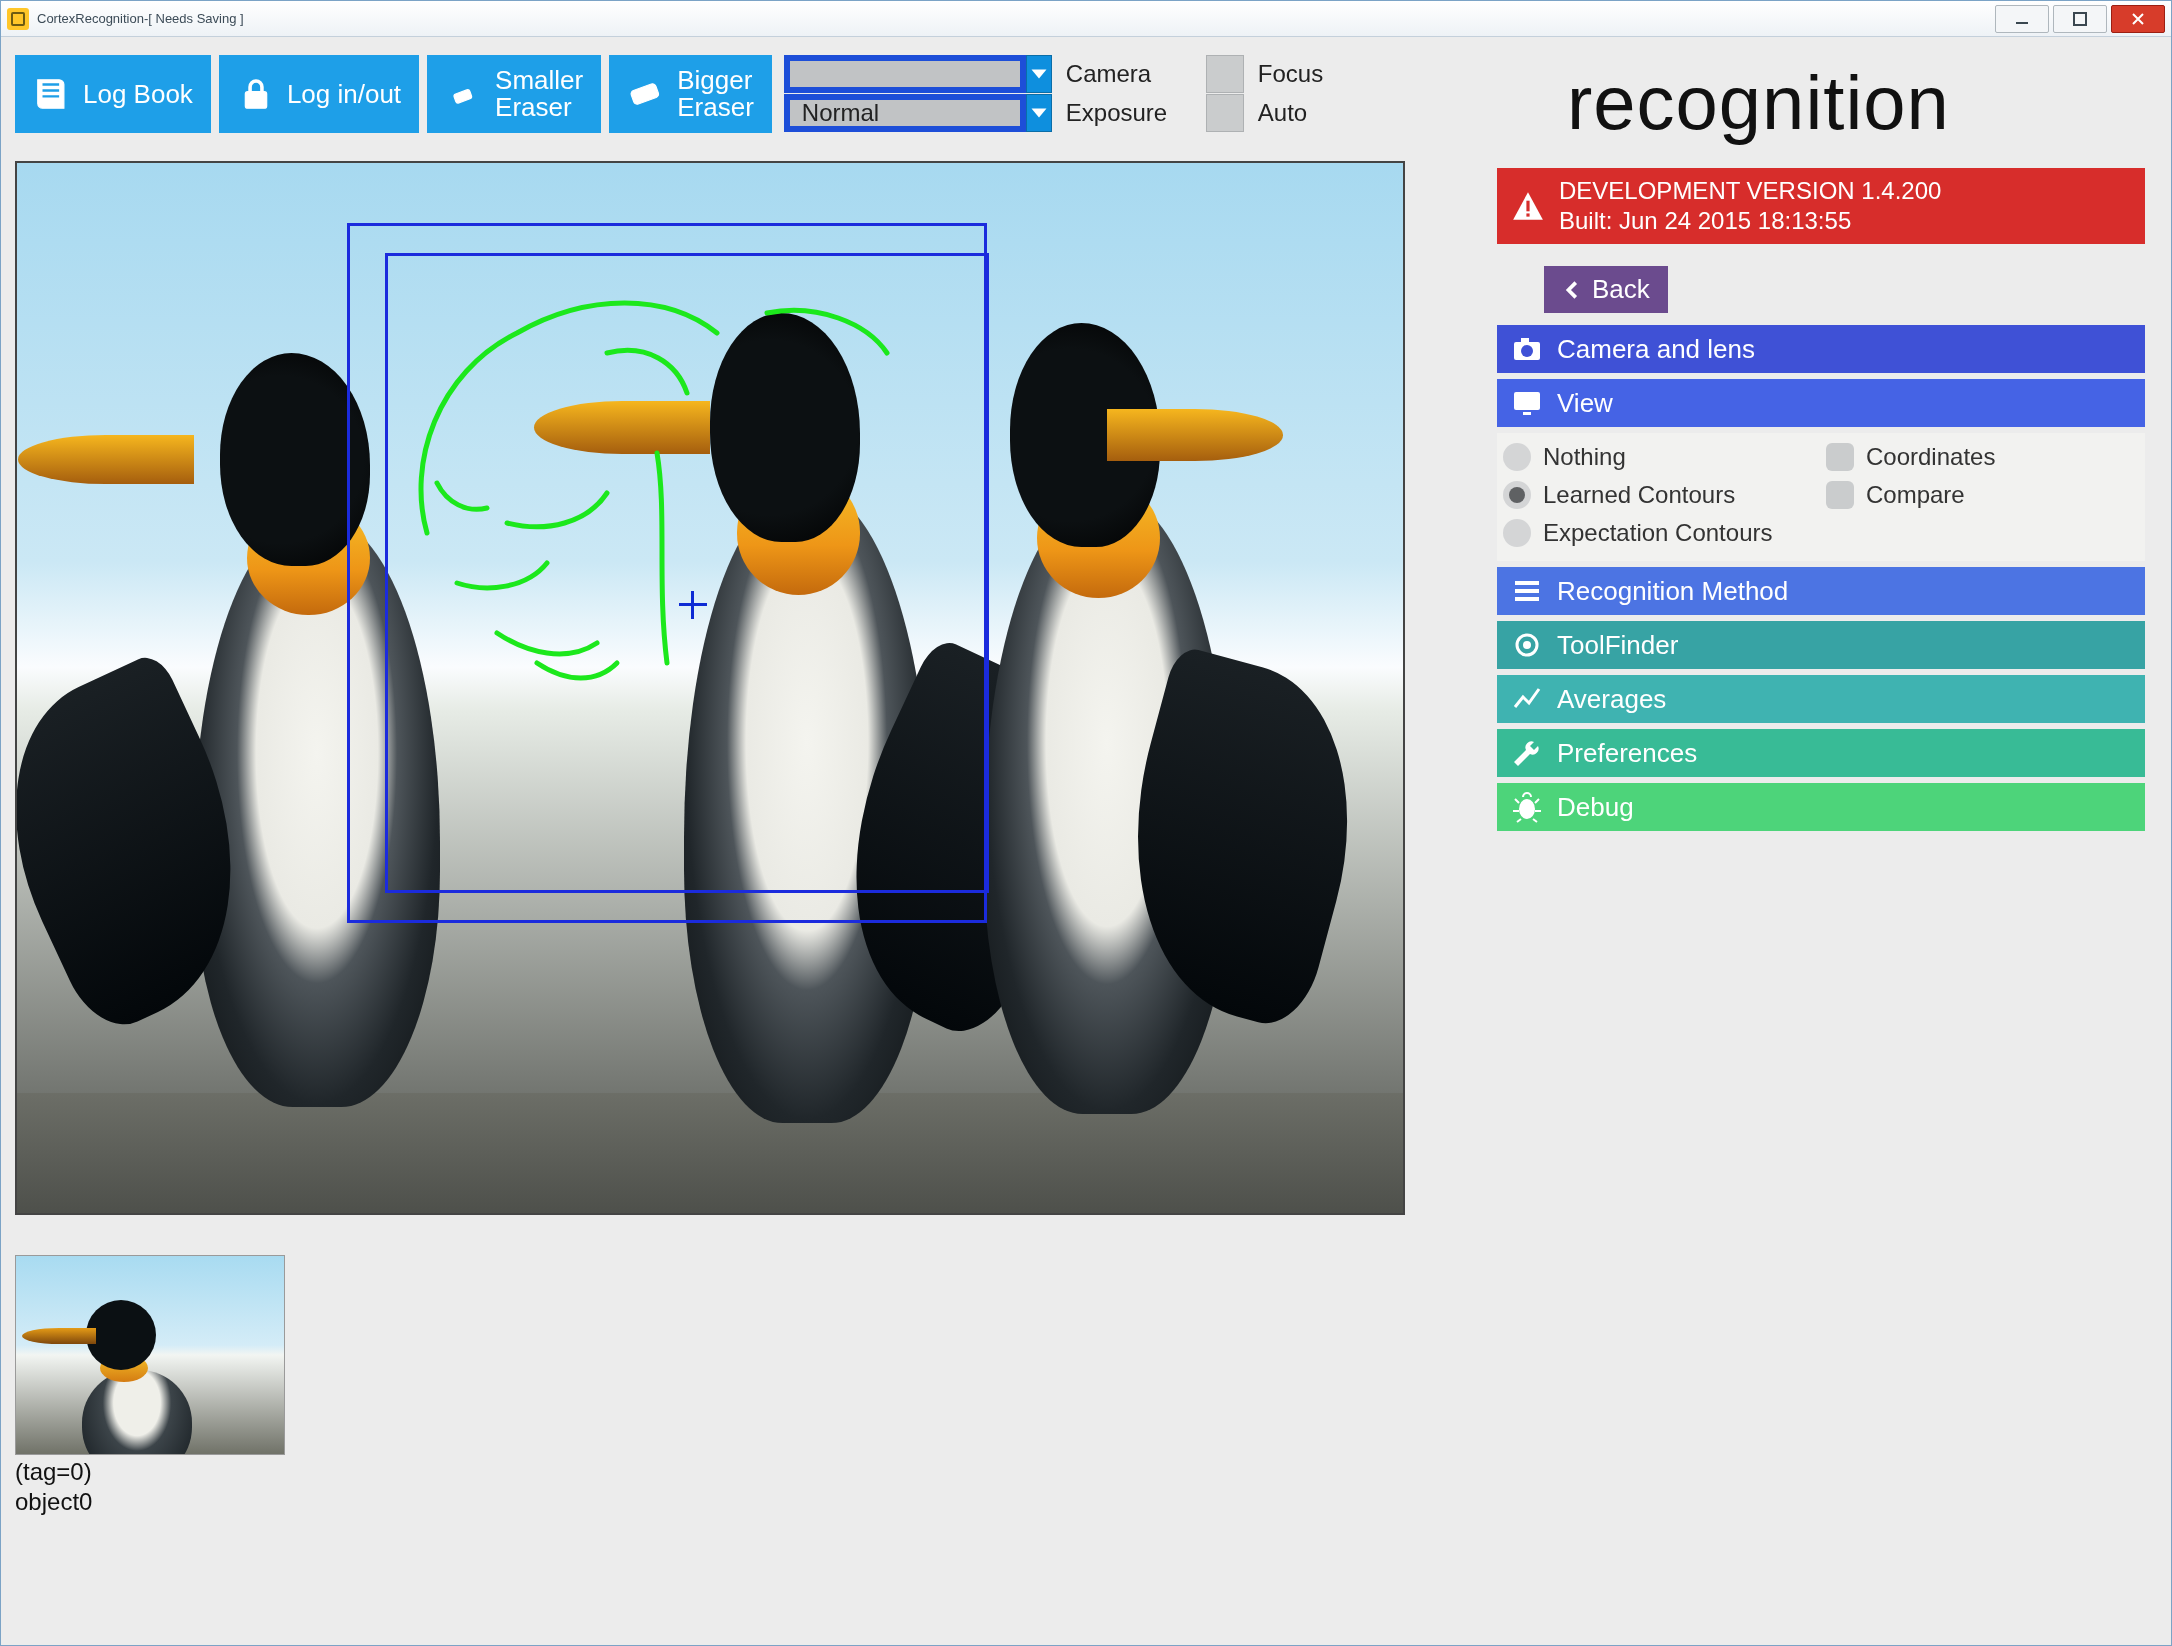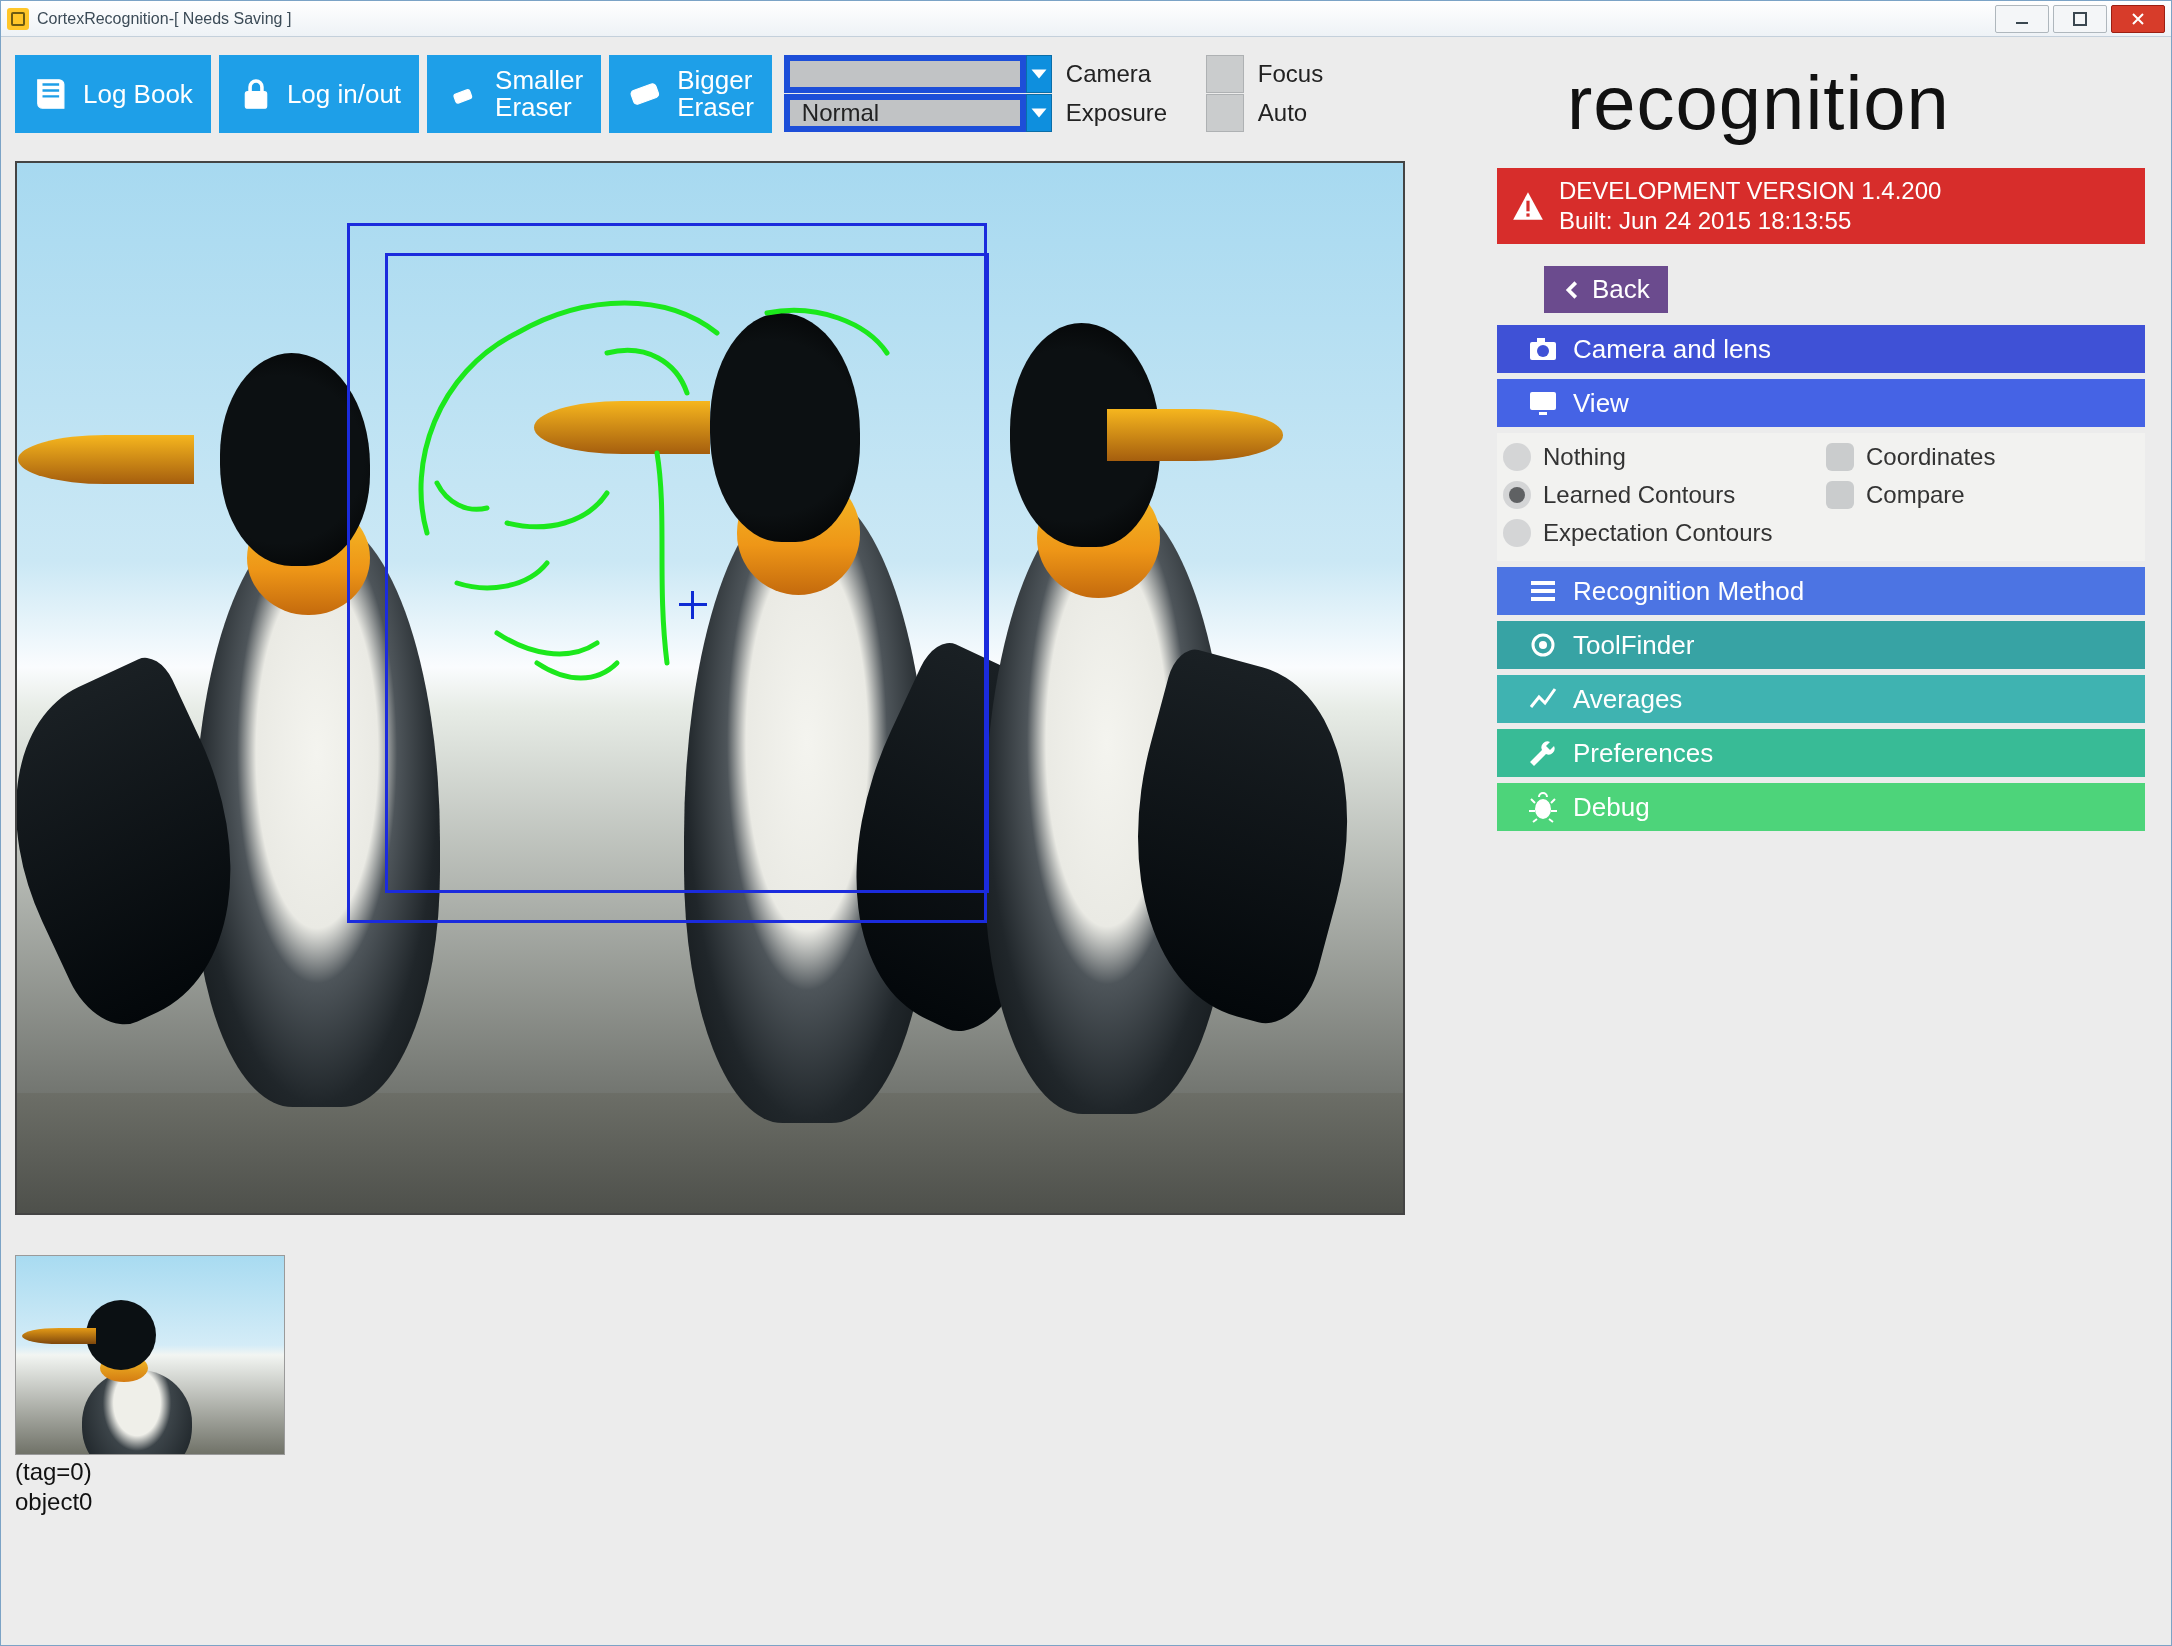--- a/index.html
+++ b/index.html
@@ -21,21 +21,21 @@
   }
   * { box-sizing:border-box; font-family:"Segoe UI","Helvetica Neue",Arial,sans-serif; }
   body { margin:0; background:#DDD; }
   .window {
     width:2172px; height:1646px; background:var(--win-bg);
     border:1px solid #7BA3C6; display:flex; flex-direction:column; position:relative;
   }
   
   .titlebar {
     height:36px; background:linear-gradient(#ffffff,#EEF2F6); border-bottom:1px solid #C4D0DB;
-    display:flex; align-items:center; padding:0 6px; font-size:16px; color:#3C4B57;
+    display:flex; align-items:center; padding:0 6px; font-size:13px; color:#3C4B57;
   }
   .titlebar .app-icon {
     width:22px; height:22px; background:#FFC629; border-radius:3px; margin-right:8px; position:relative;
   }
   .titlebar .app-icon::after{content:"";position:absolute;inset:4px;border:2px solid #6C5A12;border-radius:2px;}
   .titlebar .spacer { flex:1; }
   .win-btns { display:flex; gap:4px; }
   .win-btn {
     width:54px; height:28px; display:flex; align-items:center; justify-content:center;
     border:1px solid #AFB7BD; background:#F4F6F8; border-radius:2px; font-size:14px; color:#34404A;
@@ -156,21 +156,21 @@
     background:var(--red);color:#fff;padding:8px 14px;display:flex;align-items:center;gap:14px;font-size:24px;
   }
   .alert-banner .lines{display:flex;flex-direction:column;line-height:1.25;}
   .alert-banner .tri-icon{width:34px;height:34px;}
   .back-btn{
     background:var(--purple);color:#fff;border:none;display:inline-flex;align-items:center;gap:8px;
     padding:8px 18px;font-size:26px;margin-top:22px;margin-left:47px;
   }
   .panel-buttons{margin-top:12px;display:flex;flex-direction:column;gap:6px;}
   .pbtn{
-    color:#fff;border:none;display:flex;align-items:center;gap:14px;padding:8px 30px;font-size:26px;text-align:center;
+    color:#fff;border:none;display:flex;align-items:center;gap:14px;padding:8px 14px;font-size:26px;text-align:center;
   }
   .pbtn .picon{width:32px;height:32px;display:flex;align-items:center;justify-content:center;}
   .pbtn svg{fill:#fff;}
   .view-sub{
     background:#F2F2F0;padding:10px 6px 14px;display:grid;grid-template-columns:1fr 1fr;row-gap:10px;column-gap:10px;
   }
   .radio-item{display:flex;align-items:center;gap:12px;font-size:24px;color:#333;}
   .radio-dot{
     width:28px;height:28px;border-radius:50%;background:#D4D5D6;display:flex;align-items:center;justify-content:center;
   }

